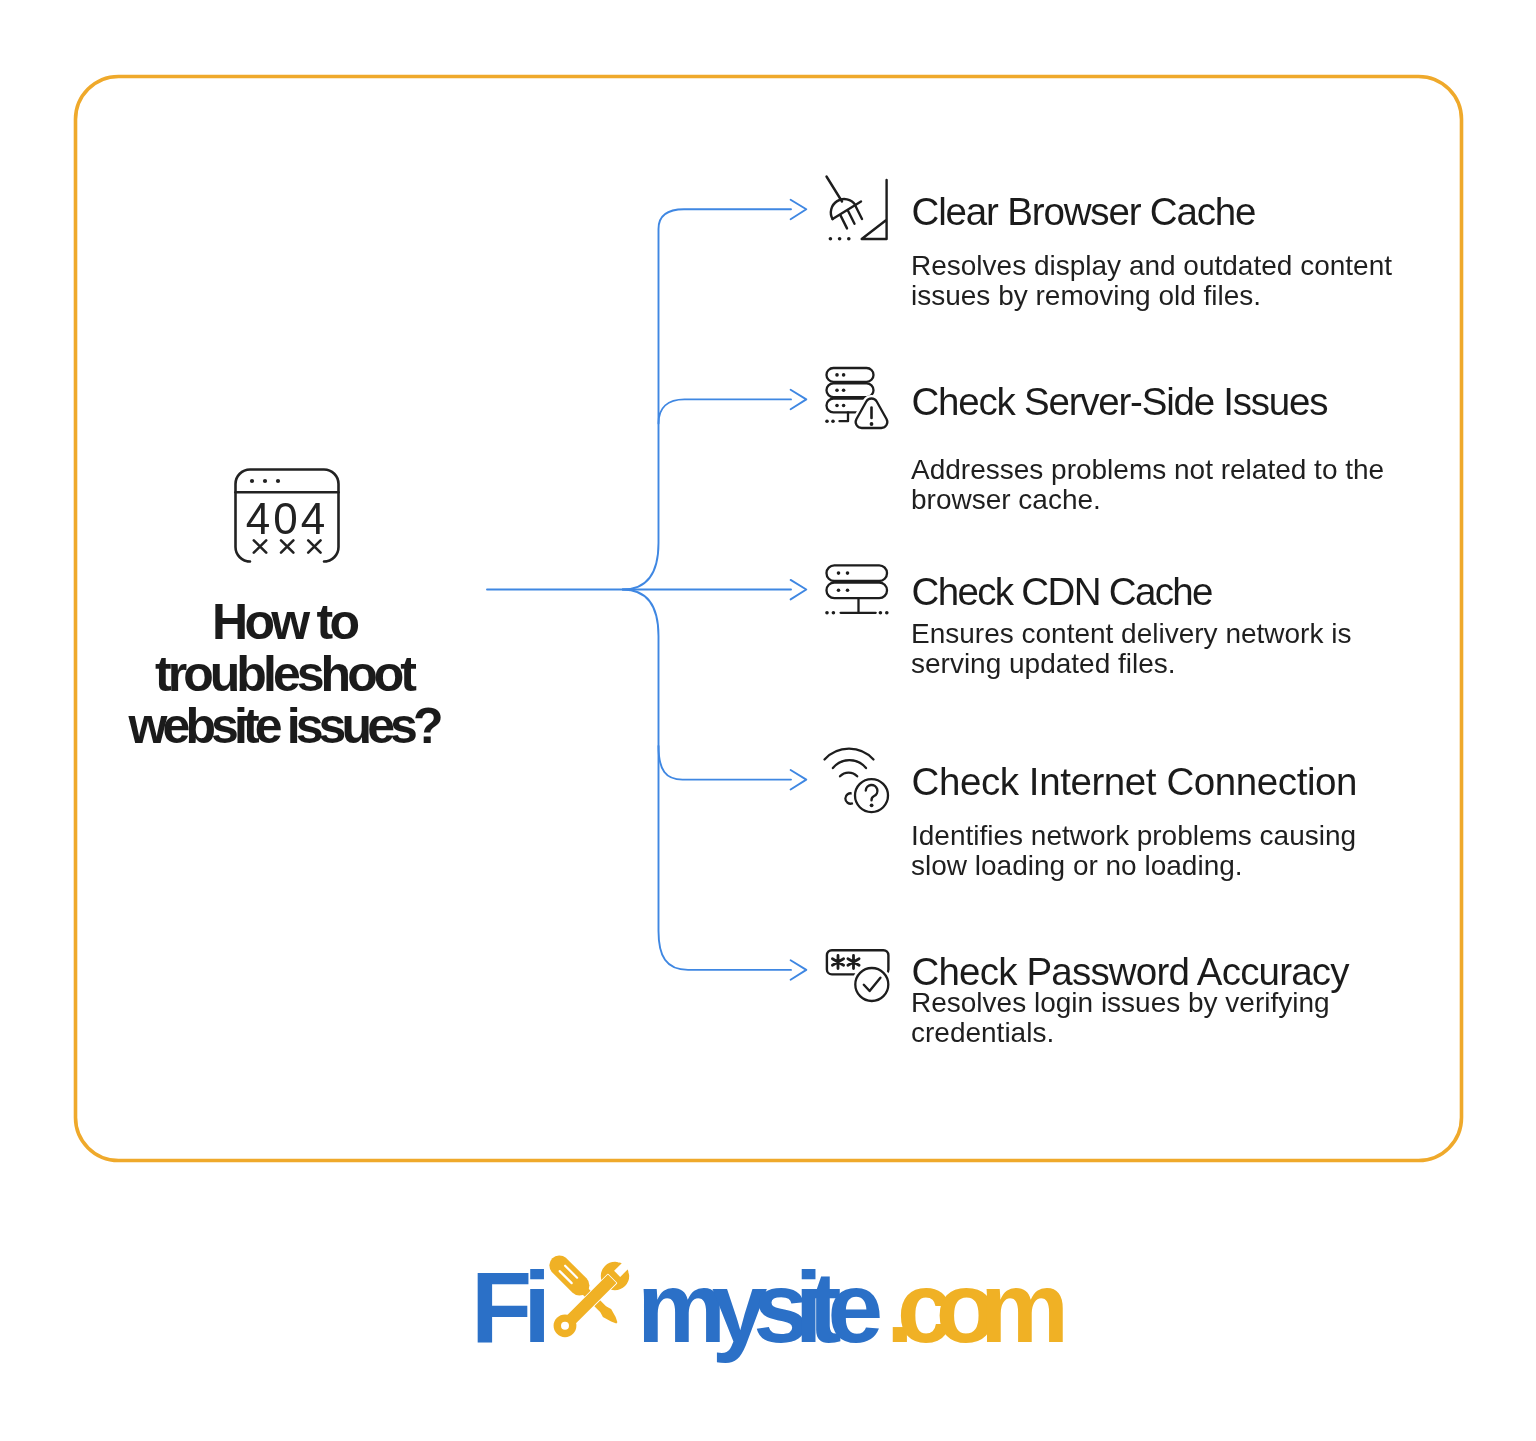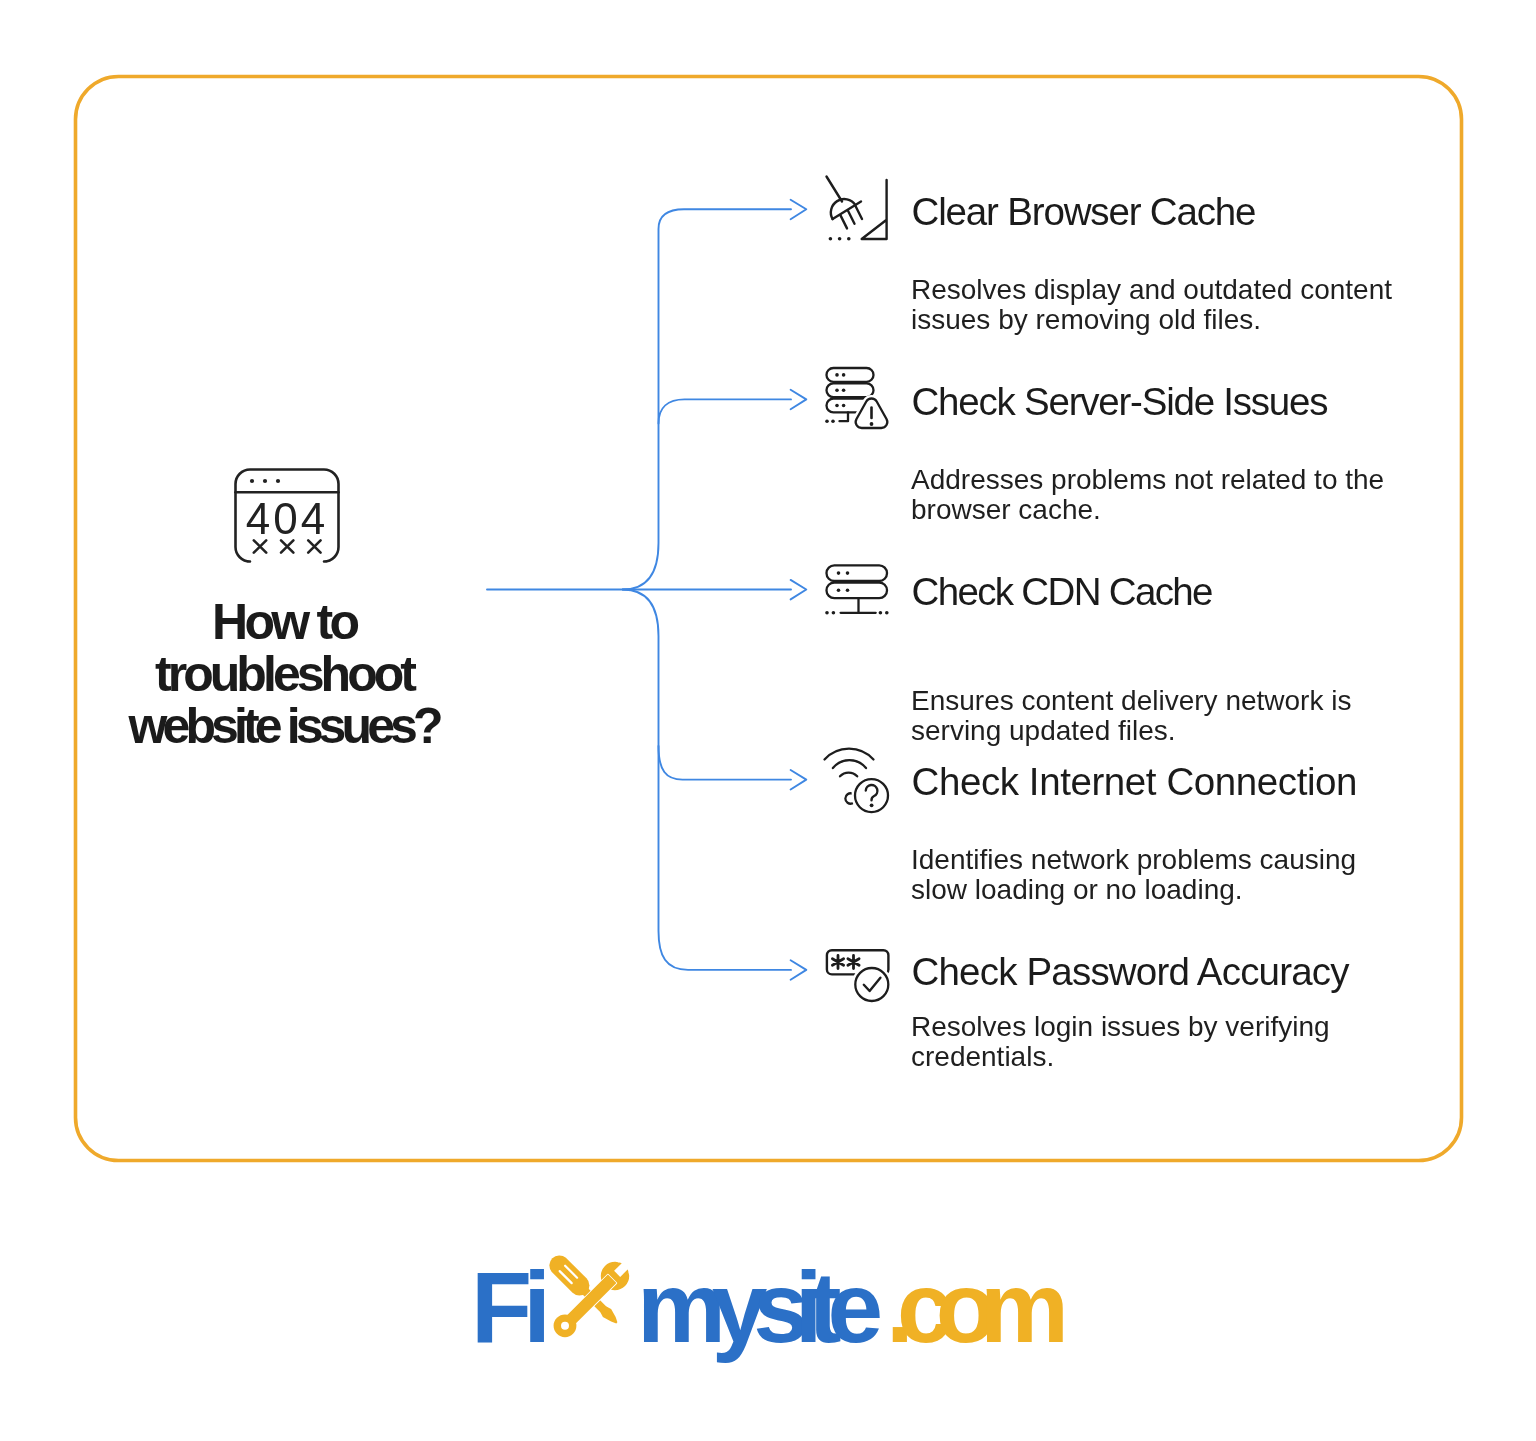--- a/index.html
+++ b/index.html
@@ -1,19 +1,19 @@
 <!DOCTYPE html>
 <html><head>
 <meta charset="utf-8">
 <style>
   html,body{margin:0;padding:0;}
   body{width:1536px;height:1441px;background:#ffffff;position:relative;-webkit-font-smoothing:antialiased;
        font-family:"Liberation Sans", sans-serif;overflow:hidden;}
   .abs{position:absolute;}
-  .bd{font-size:28px;line-height:30px;color:#1f1f1f;white-space:nowrap;letter-spacing:0px;margin-top:24px;}
+  .bd{font-size:28px;line-height:30px;color:#1f1f1f;white-space:nowrap;letter-spacing:0px;}
 </style>
 </head>
 <body>
 
 <svg class="abs" style="left:0;top:0" width="1536" height="1441" viewBox="0 0 1536 1441" fill="none" stroke-linecap="round" stroke-linejoin="round">
 
   <rect x="75.5" y="76.5" width="1386" height="1084" rx="43" stroke="#efa92b" stroke-width="3.6"></rect>
 
   <g stroke="#3f87e2" stroke-width="1.9">
     <path d="M 487 589.5 H 791"></path>
@@ -160,16 +160,16 @@
 <path d="M 63.4 24.1 L 16.2 71.1 A 6.0 6.0 0 0 1 7.8 62.5 L 54.9 15.6 Z" fill="#f0b125"></path>
 <circle cx="12.0" cy="66.8" r="11.4" fill="#f0b125"></circle>
 <path d="M 67.2 17.9 L 80.6 4.5 L 74.6 -1.6 L 61.1 11.8 Z" fill="#ffffff"></path>
 <circle cx="78.9" cy="13.4" r="3.3" fill="#ffffff"></circle>
 <circle cx="65.6" cy="0.1" r="3.3" fill="#ffffff"></circle>
 <circle cx="12.0" cy="66.8" r="4.0" fill="#ffffff"></circle>
 </g>
 </svg>
 
 <div class="abs bd" style="left:911px;top:251px">Resolves display and outdated content<br>issues by removing old files.</div>
-<div class="abs bd" style="left:911px;top:441px">Addresses problems not related to the<br>browser cache.</div>
-<div class="abs bd" style="left:911px;top:662px">Ensures content delivery network is<br>serving updated files.</div>
+<div class="abs bd" style="left:911px;top:455px">Addresses problems not related to the<br>browser cache.</div>
+<div class="abs bd" style="left:911px;top:619px">Ensures content delivery network is<br>serving updated files.</div>
 <div class="abs bd" style="left:911px;top:821px">Identifies network problems causing<br>slow loading or no loading.</div>
 <div class="abs bd" style="left:911px;top:988px">Resolves login issues by verifying<br>credentials.</div>
 
 </body></html>

